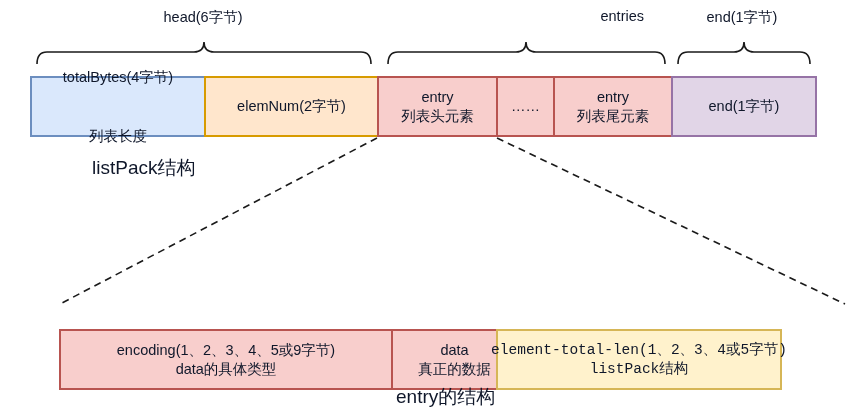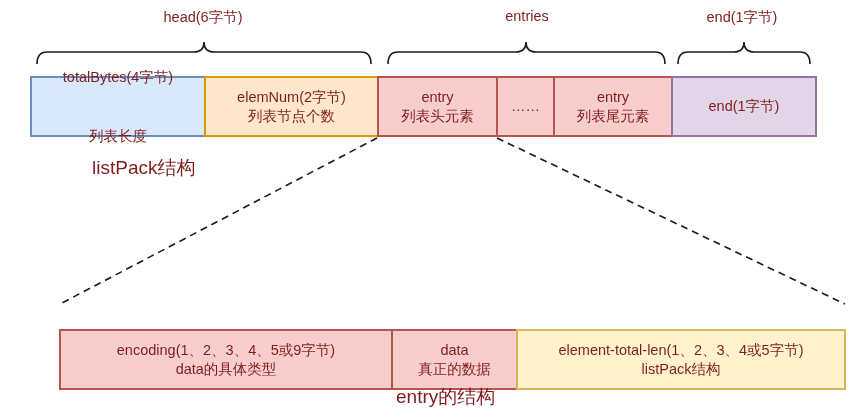--- a/index.html
+++ b/index.html
@@ -47,30 +47,30 @@
   
   #box-totalbytes{left:30px;width:176px;}
   #box-elemnum{left:204px;width:175px;}
   #box-entry-head{left:377px;width:121px;}
   #box-entry-ellipsis{left:496px;width:59px;}
   #box-entry-tail{left:553px;width:120px;}
   #box-end{left:671px;width:146px;}
   
   #box-encoding{left:59px;width:334px;}
   #box-data{left:391px;width:127px;}
-  #box-etl{left:516px;width:330px;}
+  #box-etl{left:496px;width:286px;font-family:Liberation Mono, monospace;}
   
   #label-head{left:103px;}
-  #label-entries{left:427px;}
+  #label-entries{left:444px;text-align:right;}
   #label-end{left:642px;}
 </style>
 </head>
 <body>
 
-<div id="canvas" style="color: #7f1d1d; background-color: rgb(255, 255, 255);">
+<div id="canvas" style="color: #0f172a; background-color: rgb(255, 255, 255);">
 
   <div class="group-label" id="label-head">head(6字节)</div>
   <div class="group-label" id="label-entries">entries</div>
   <div class="group-label" id="label-end">end(1字节)</div>
 
   <svg id="lines-overlay" width="866" height="420" viewBox="0 0 866 420" style="color: rgb(26, 26, 26);">
     <g fill="none" stroke="currentColor" stroke-width="1.6">
       <path d="M 37,64 Q 37,52 47,52 L 194,52 Q 204,52 204,42 Q 204,52 214,52 L 361,52 Q 371,52 371,64"></path>
       <path d="M 388,64 Q 388,52 398,52 L 516,52 Q 526,52 526,42 Q 526,52 536,52 L 655,52 Q 665,52 665,64"></path>
       <path d="M 678,64 Q 678,52 688,52 L 734,52 Q 744,52 744,42 Q 744,52 754,52 L 800,52 Q 810,52 810,64"></path>
@@ -79,21 +79,20 @@
     </g>
   </svg>
 
   <div class="row-top">
     <div class="box" id="box-totalbytes" style="background-color: rgb(218, 232, 252); border-color: rgb(108, 142, 191); gap: 40px;">
       <span>totalBytes(4字节)</span>
       <span>列表长度</span>
     </div>
     <div class="box" id="box-elemnum" style="background-color: rgb(255, 230, 204); border-color: rgb(215, 155, 0);">
       <span>elemNum(2字节)</span>
-      <span>列表节点个数</span>
     </div>
     <div class="box" id="box-entry-head" style="background-color: rgb(248, 206, 204); border-color: rgb(184, 84, 80);">
       <span>entry</span>
       <span>列表头元素</span>
     </div>
     <div class="box" id="box-entry-ellipsis" style="background-color: rgb(248, 206, 204); border-color: rgb(184, 84, 80);">
       <span>……</span>
     </div>
     <div class="box" id="box-entry-tail" style="background-color: rgb(248, 206, 204); border-color: rgb(184, 84, 80);">
       <span>entry</span>

